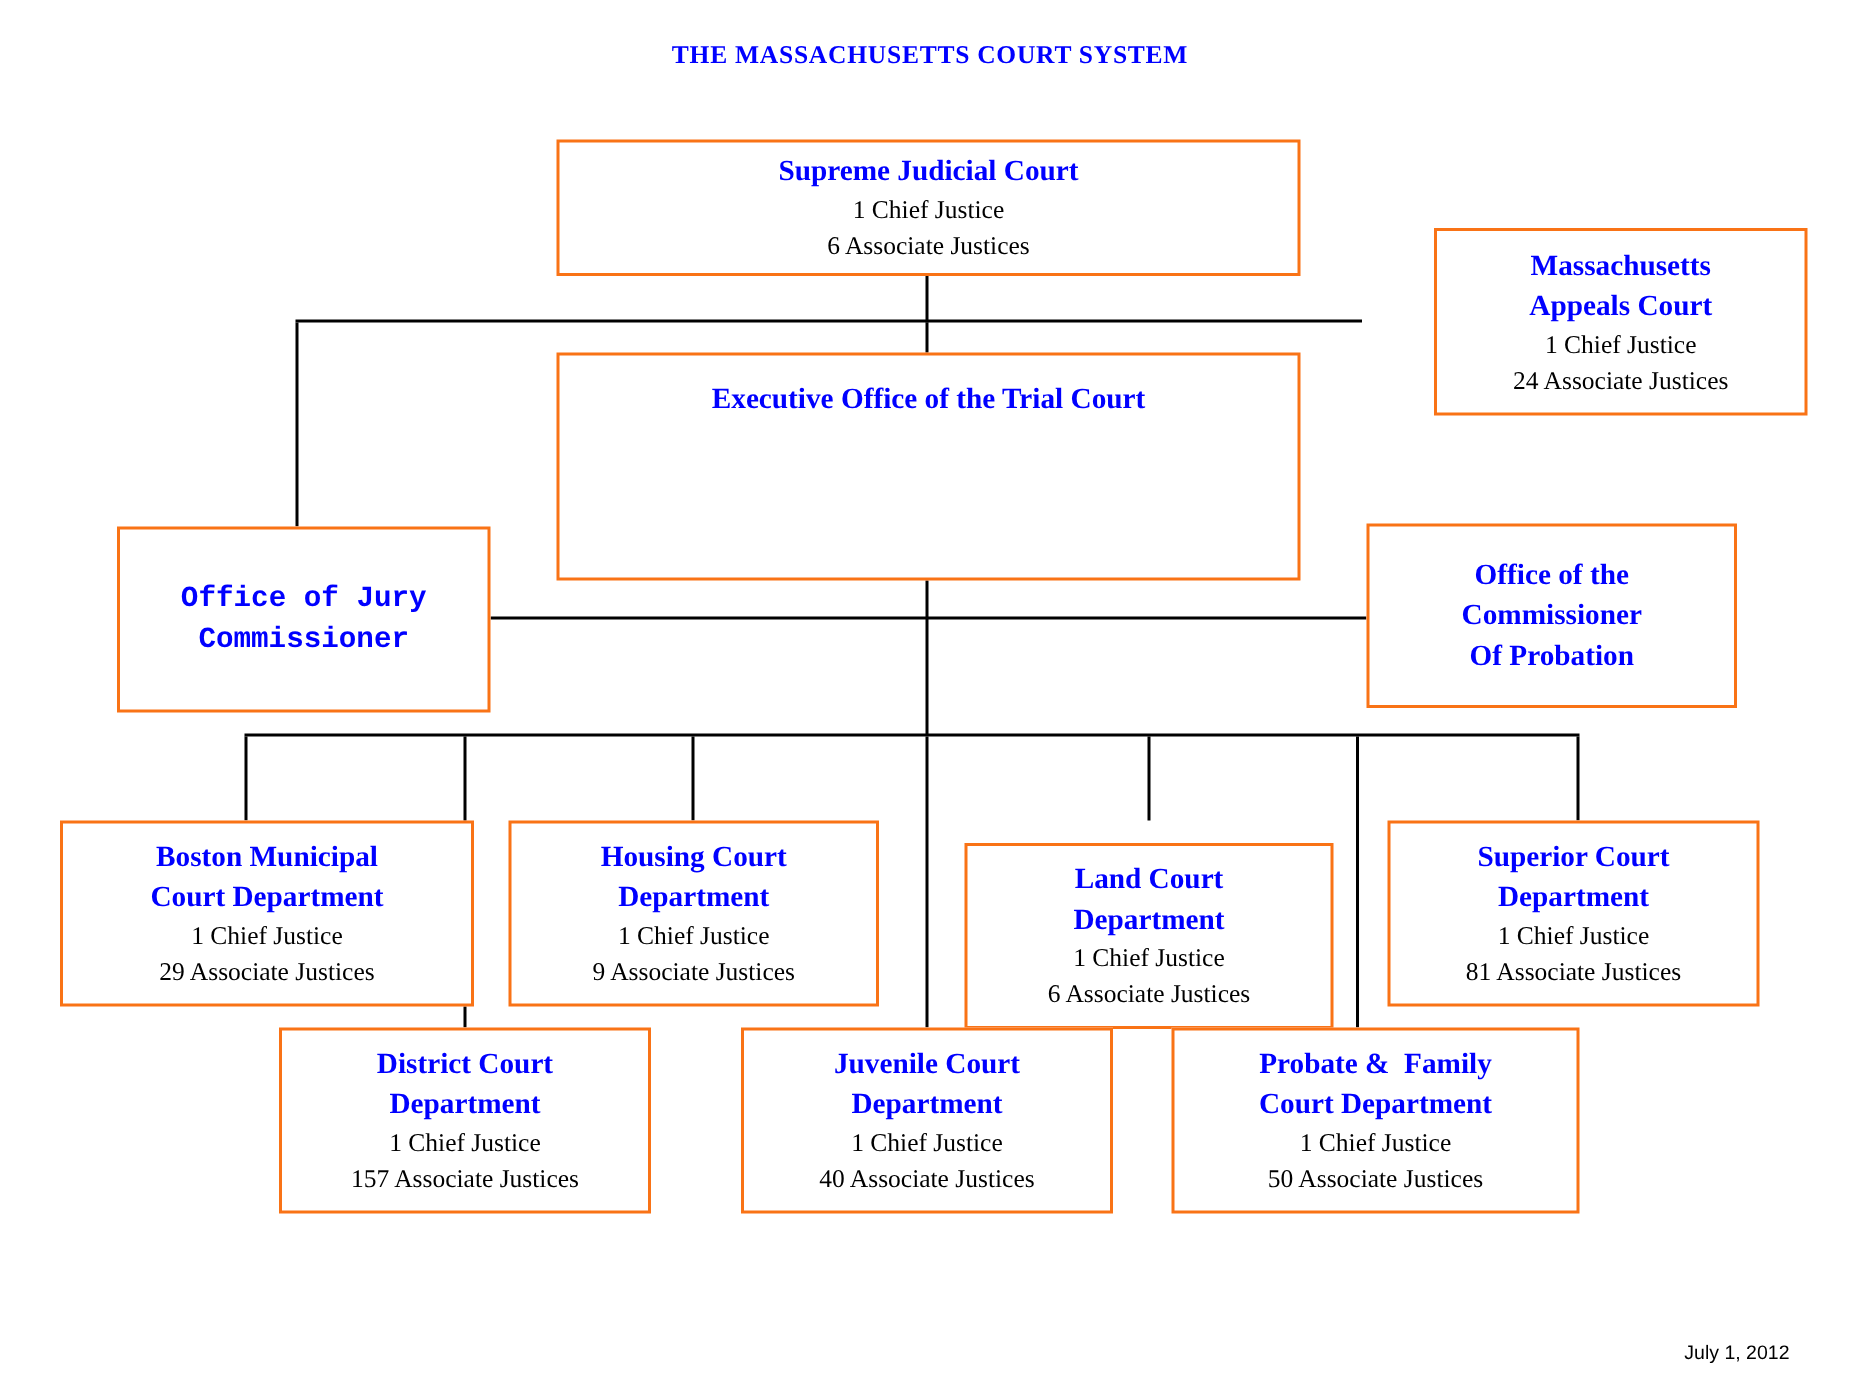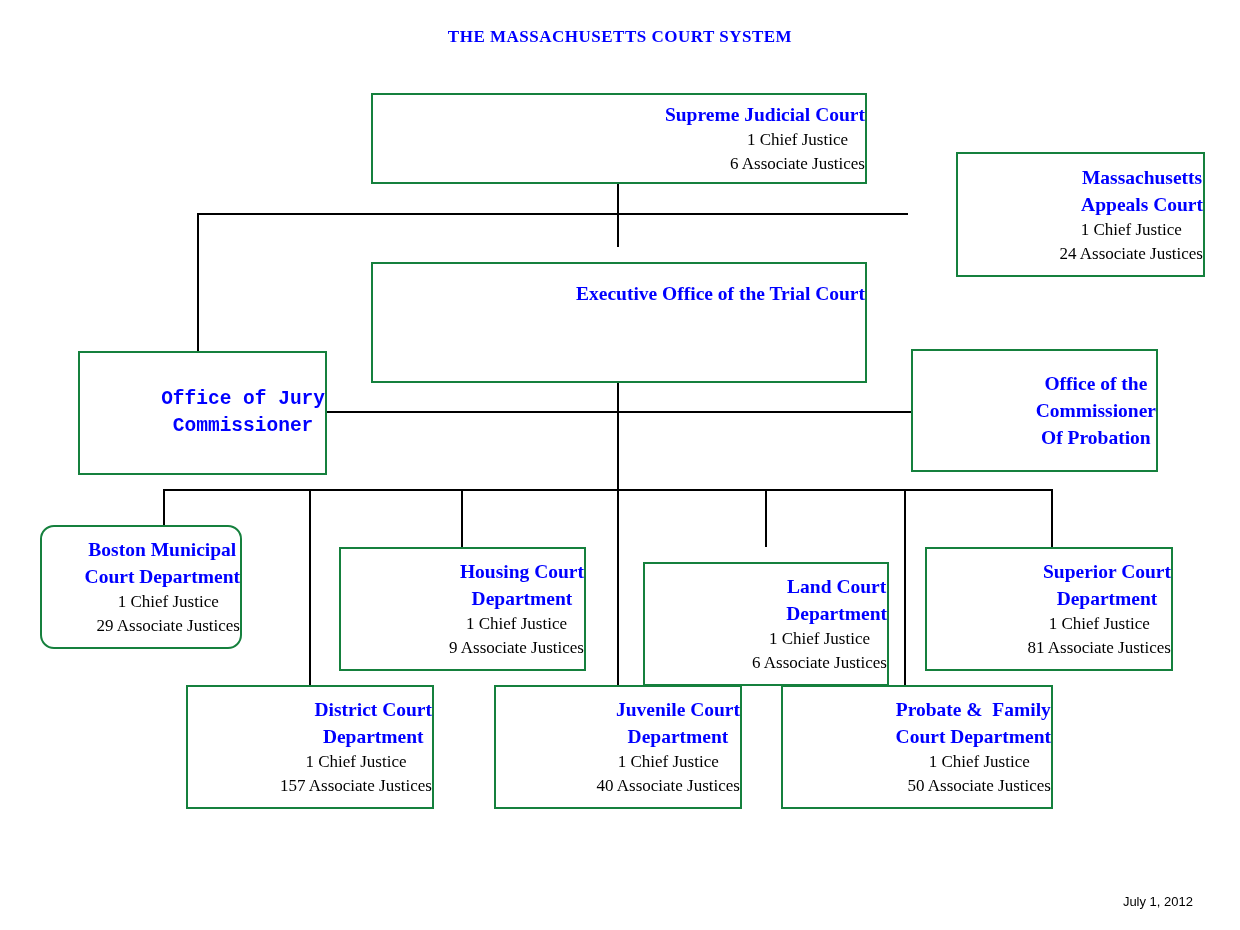--- a/index.html
+++ b/index.html
@@ -18,25 +18,25 @@
     width: 100%;
     text-align: center;
     font-size: 17px;
     font-weight: bold;
     color: #0000ff;
     letter-spacing: 0.5px;
   }
   .node {
     position: absolute;
     box-sizing: border-box;
-    border: 2px solid #15803d;
+    border: 2px solid #f97316;
     background: #ffffff;
     display: flex;
     flex-direction: column;
-    align-items: flex-end;
+    align-items: center;
     justify-content: center;
     text-align: center;
   }
   .node-title {
     color: #0000ff;
     font-weight: bold;
     font-size: 19.5px;
     line-height: 27px;
     white-space: pre-wrap;
   }
@@ -100,36 +100,36 @@
 6 Associate Justices</div>
   </div>
 
   <div class="node" style="left:956px; top:152px; width:249px; height:125px;">
     <div class="node-title">Massachusetts
 Appeals Court</div>
     <div class="node-stats">1 Chief Justice
 24 Associate Justices</div>
   </div>
 
-  <div class="node node-exec" style="left:371px; top:262px; width:496px; height:121px;">
+  <div class="node node-exec" style="left:371px; top:235px; width:496px; height:152px;">
     <div class="node-title">Executive Office of the Trial Court</div>
   </div>
 
   <div class="node" style="left:78px; top:351px; width:249px; height:124px;font-family:Liberation Mono, monospace;">
     <div class="node-title">Office of Jury
 Commissioner</div>
   </div>
 
   <div class="node" style="left:911px; top:349px; width:247px; height:123px;">
     <div class="node-title">Office of the
 Commissioner
 Of Probation</div>
   </div>
 
-  <div class="node" style="left:40px; top:525px; width:202px; height:124px;border-radius:14px;">
+  <div class="node" style="left:40px; top:547px; width:276px; height:124px;">
     <div class="node-title">Boston Municipal
 Court Department</div>
     <div class="node-stats">1 Chief Justice
 29 Associate Justices</div>
   </div>
 
   <div class="node" style="left:339px; top:547px; width:247px; height:124px;">
     <div class="node-title">Housing Court
 Department</div>
     <div class="node-stats">1 Chief Justice

